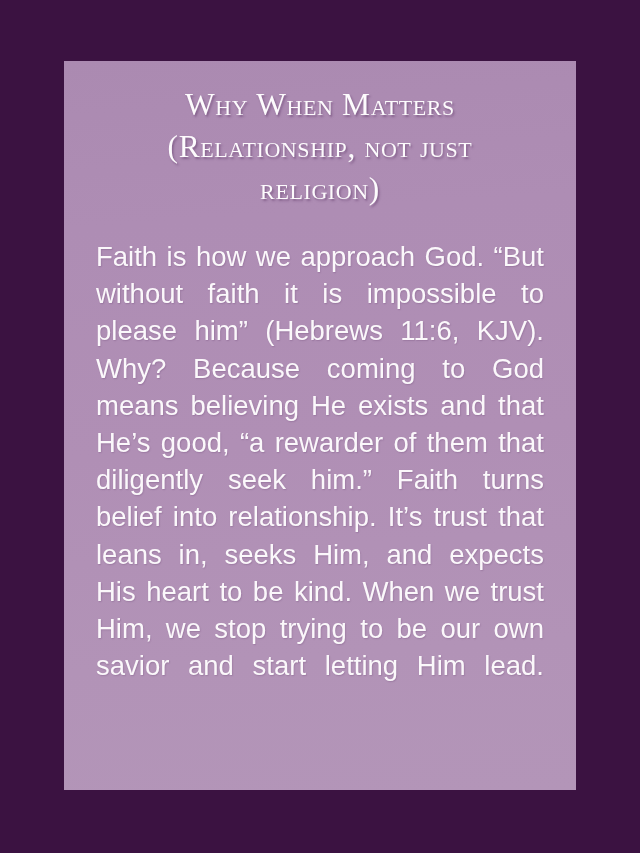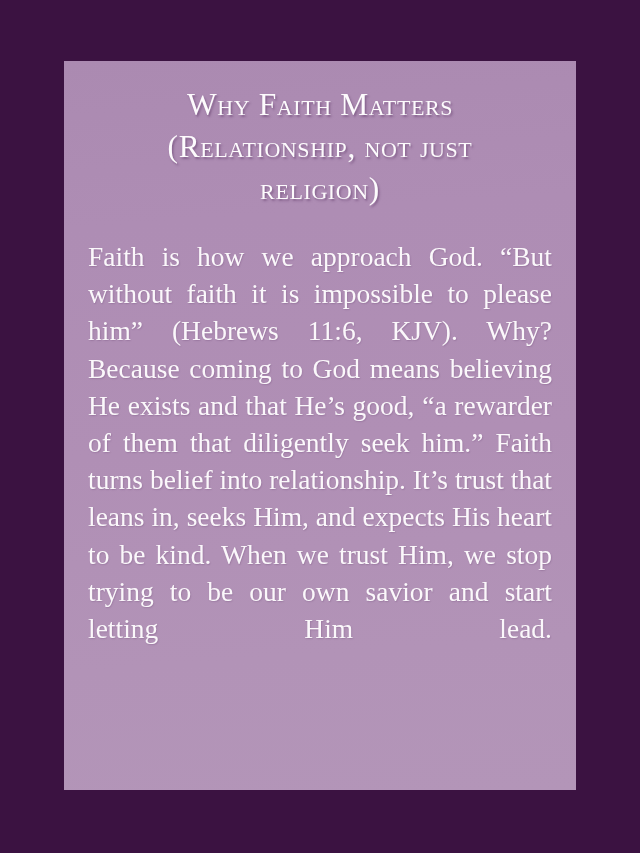--- a/index.html
+++ b/index.html
@@ -46,25 +46,25 @@
     font-size: 31.5px;
     line-height: 42px;
     letter-spacing: 0.6px;
     text-align: center;
     color: #fdfbfd;
     text-shadow: 1.5px 1.5px 2.2px rgba(70, 30, 80, 0.40);
     white-space: pre-line;
   }
 
   #card-body {
-    margin: 0;
+    margin: 8px;
     padding: 0;
     text-align: justify;
     text-justify: inter-word;
-    font-family: Liberation Serif, serif;
+    font-family: Liberation Sans, sans-serif;
     font-size: 27.5px;
     line-height: 37.2px;
     color: #fbf8fb;
     text-shadow: 0.7px 0.7px 1.4px rgba(80, 40, 90, 0.22);
     hyphens: none;
   }
 
   #body-block {
     margin-top: 28px;
   }
@@ -75,21 +75,21 @@
     width: 100%;
   }
 </style>
 </head>
 <body>
 
 <div id="quote-canvas">
 
   <div id="quote-card">
 
-    <h1 id="card-title">Why Faith Matters
+    <h1 id="card-title">Why When Matters
 (Relationship, not just
 religion)</h1>
 
     <div id="body-block">
       <p id="card-body">Faith is how we approach God. “But without faith it is impossible to please him” (Hebrews 11:6, KJV). Why? Because coming to God means believing He exists and that He’s good, “a rewarder of them that diligently seek him.” Faith turns belief into relationship. It’s trust that leans in, seeks Him, and expects His heart to be kind. When we trust Him, we stop trying to be our own savior and start letting Him lead.</p>
     </div>
 
   </div>
 
 </div>

